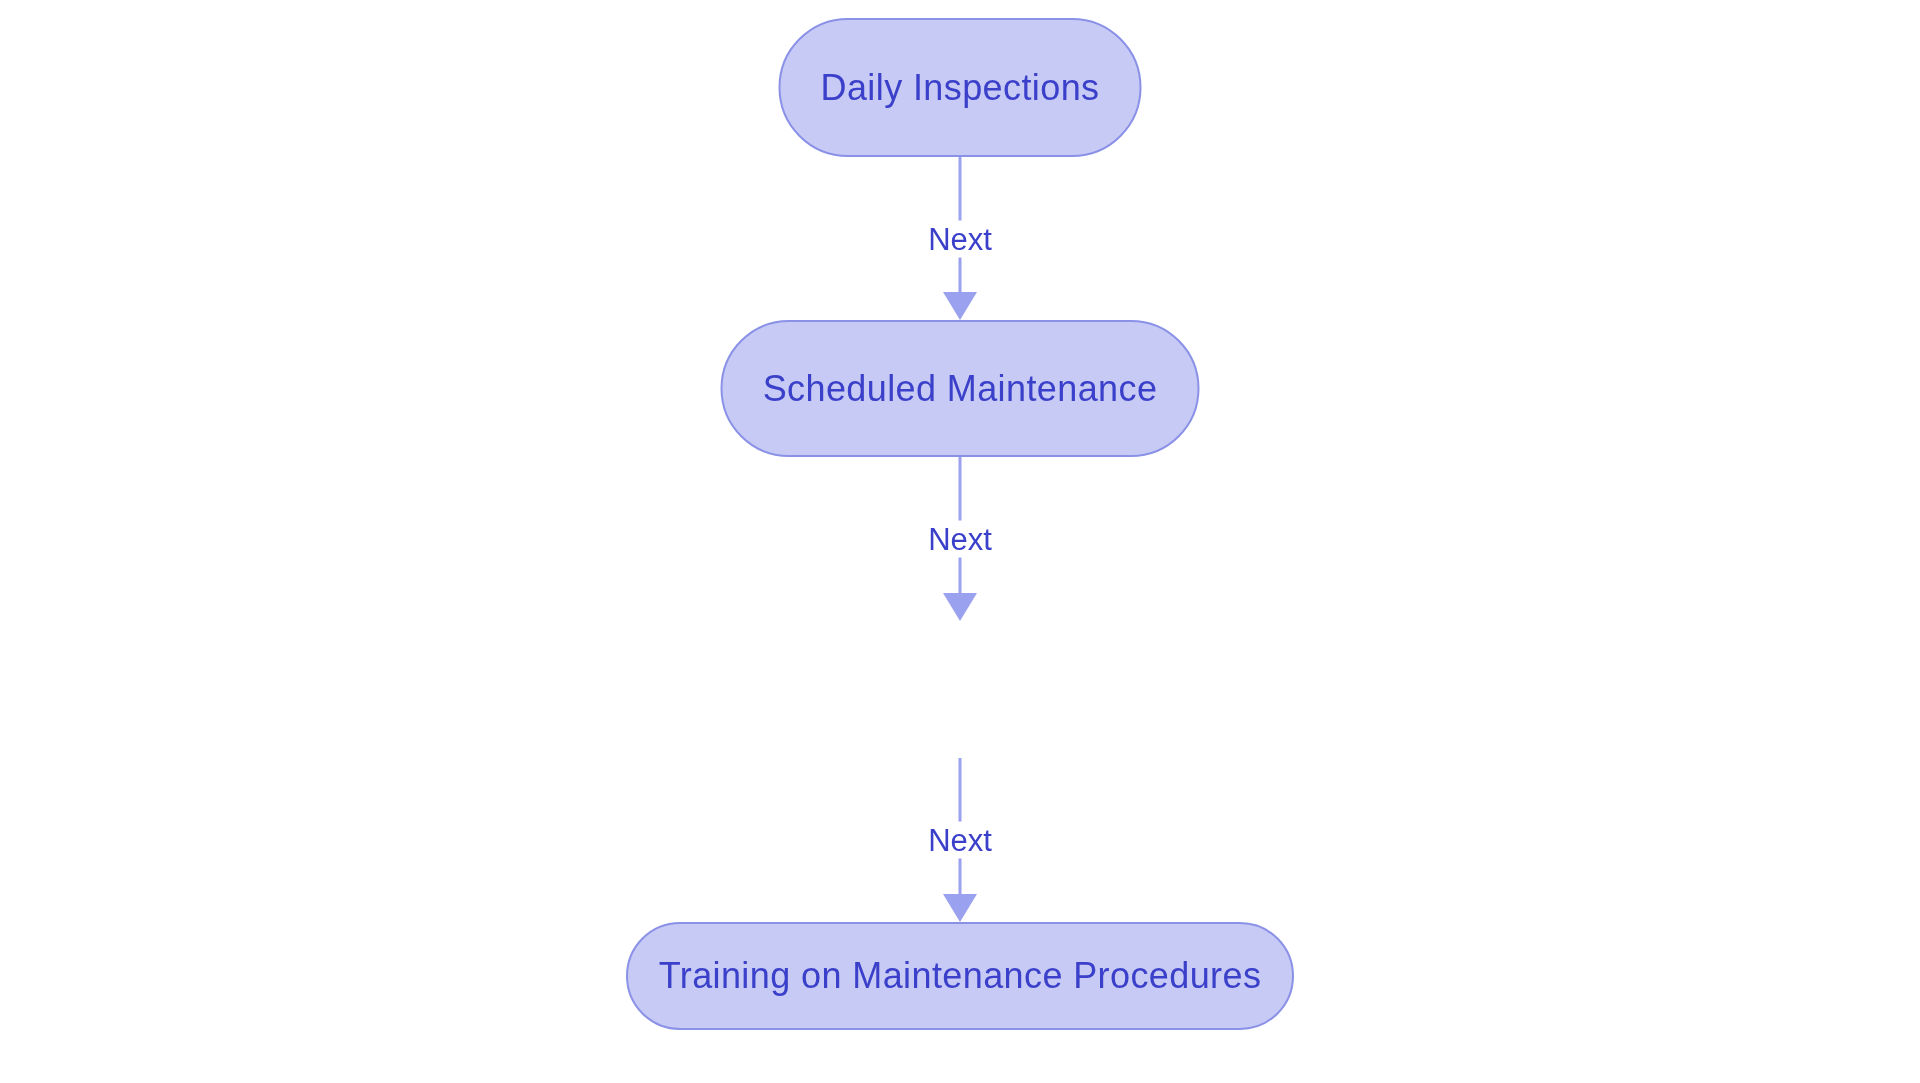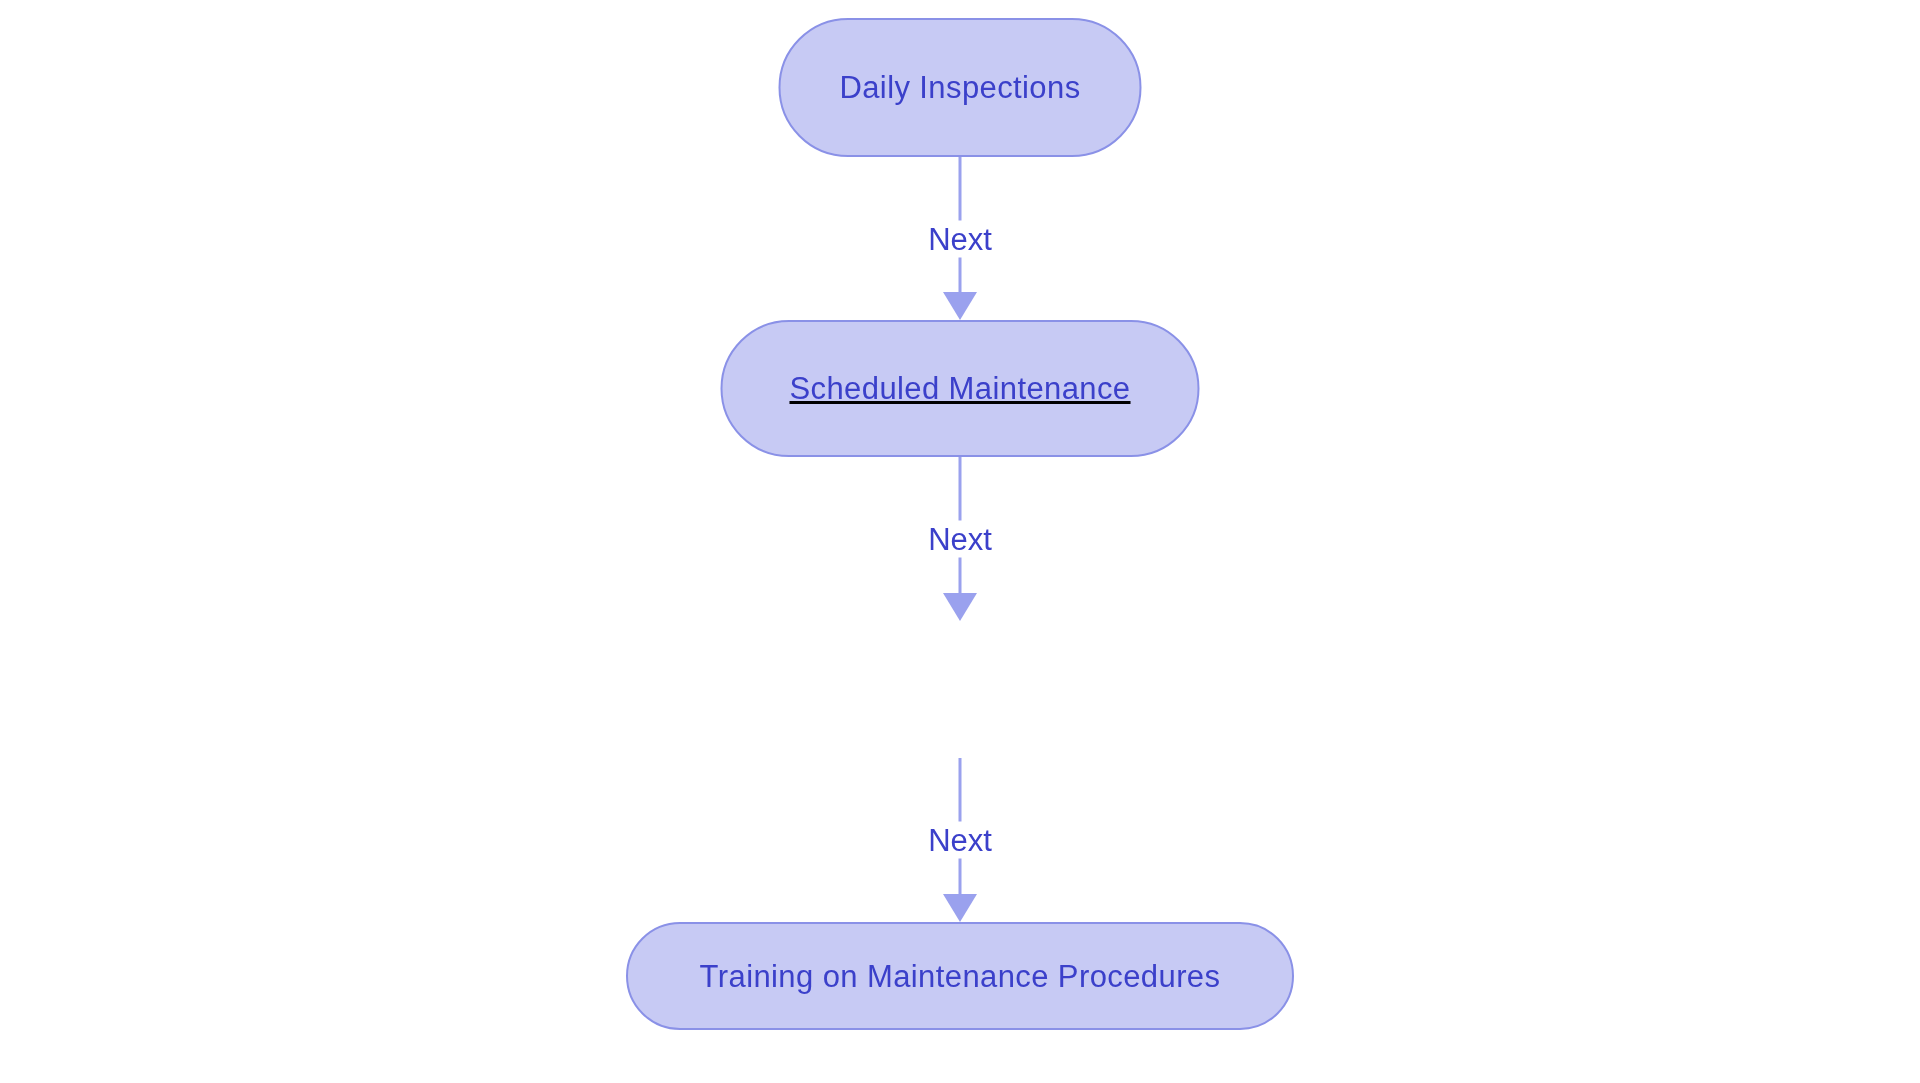--- a/index.html
+++ b/index.html
@@ -26,28 +26,28 @@
     transform:translateX(-50%);
     background:var(--node-fill);
     border:2px solid var(--node-border);
     border-radius:70px;
     display:flex;
     align-items:center;
     justify-content:center;
   }
   .node-label{
     color:var(--node-text);
-    font-size:31px;
+    font-size:36px;
     letter-spacing:0.4px;
     white-space:nowrap;
     line-height:1;
     text-align:right;
   }
   .node-1{top:18px;width:363px;height:139px;}
-  .node-2{top:320px;width:479px;height:137px;text-decoration:underline;}
+  .node-2{top:320px;width:479px;height:137px;}
   .node-3{top:621px;width:550px;height:137px;}
   .node-4{top:922px;width:668px;height:108px;}
   .edge{
     position:absolute;
     left:50%;
     transform:translateX(-50%);
     width:130px;
   }
   .edge-1{top:157px;height:163px;}
   .edge-2{top:457px;height:164px;}

